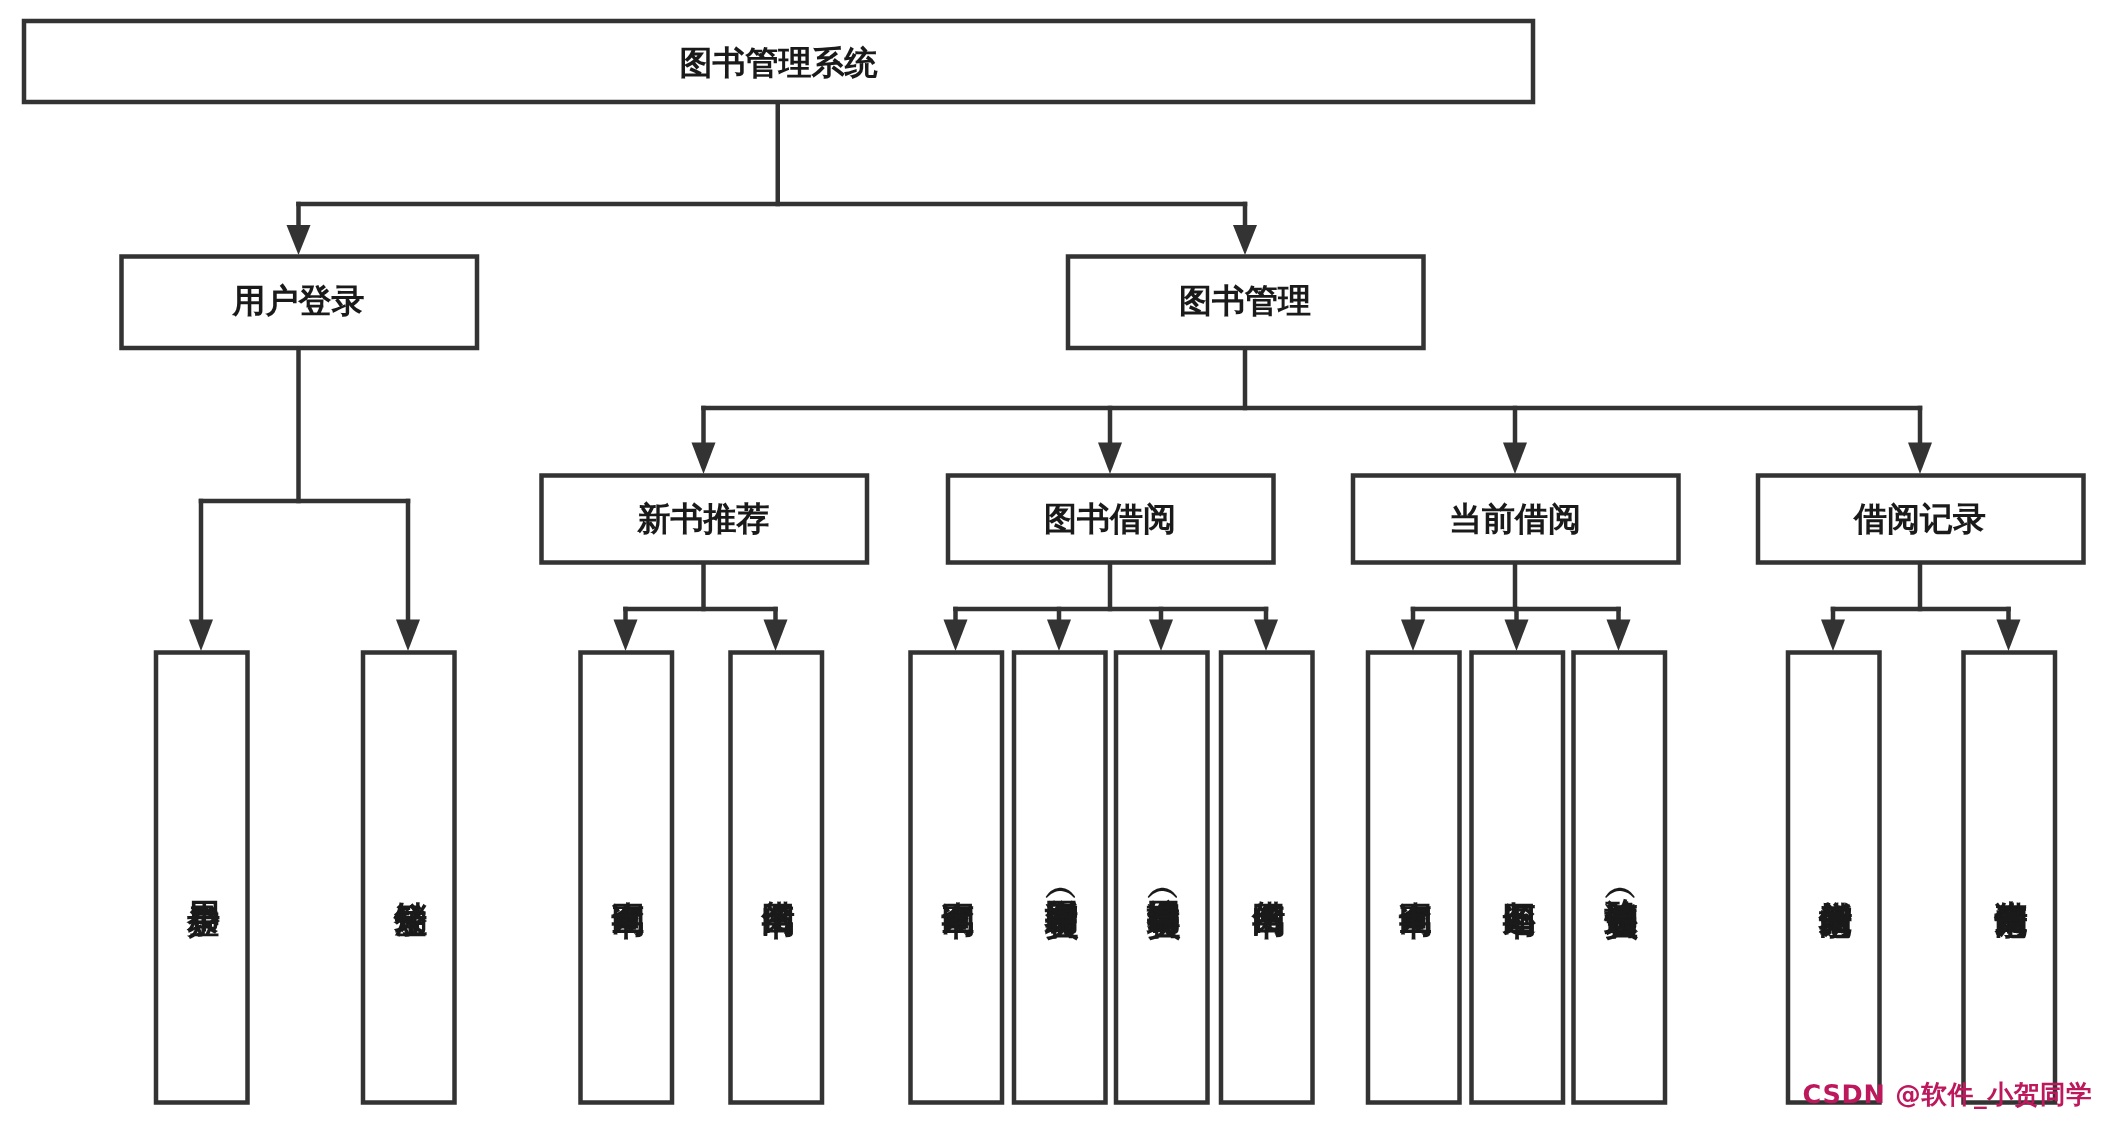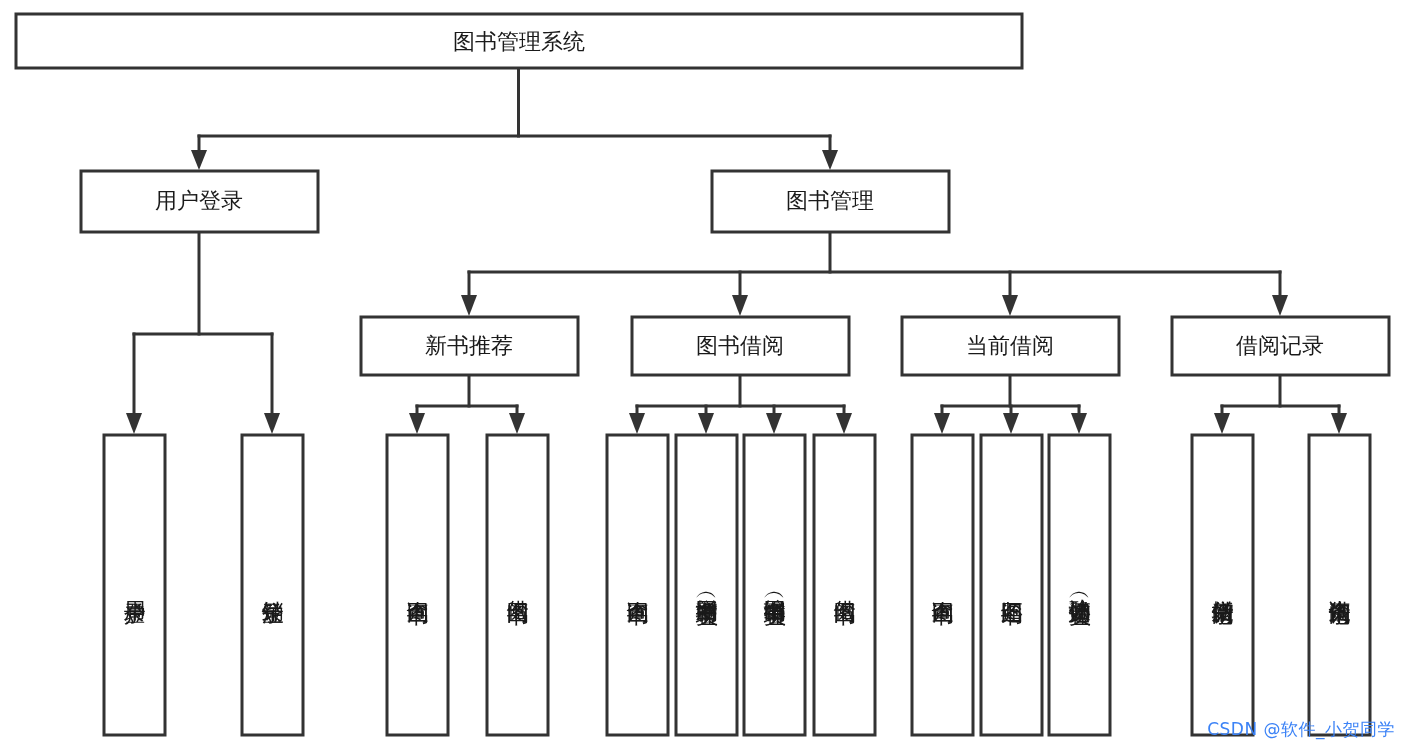--- a/index.html
+++ b/index.html
@@ -11,20 +11,21 @@
     width: 1405px;
     height: 747px;
     font-family: "DejaVu Sans", "Liberation Sans", sans-serif;
     overflow: hidden;
   }
   #diagram-root {
     position: relative;
     width: 1405px;
     height: 747px;
     background: #ffffff;
+    font-weight: bold;
   }
   svg#tree {
     position: absolute;
     left: 0;
     top: 0;
     width: 1405px;
     height: 747px;
     display: block;
   }
   .node-box {
@@ -64,21 +65,21 @@
     letter-spacing: 1px;
     pointer-events: none;
     box-sizing: border-box;
   }
   .watermark {
     position: absolute;
     right: 10px;
     bottom: 6px;
     font-family: "DejaVu Sans", "Liberation Sans", sans-serif;
     font-size: 17px;
-    color: #3b82f6;
+    color: #be185d;
     white-space: nowrap;
     letter-spacing: 0.5px;
   }
 </style>
 </head>
 <body>
 
 <div id="diagram-root">
 
   <svg id="tree" viewBox="0 0 1405 747">

